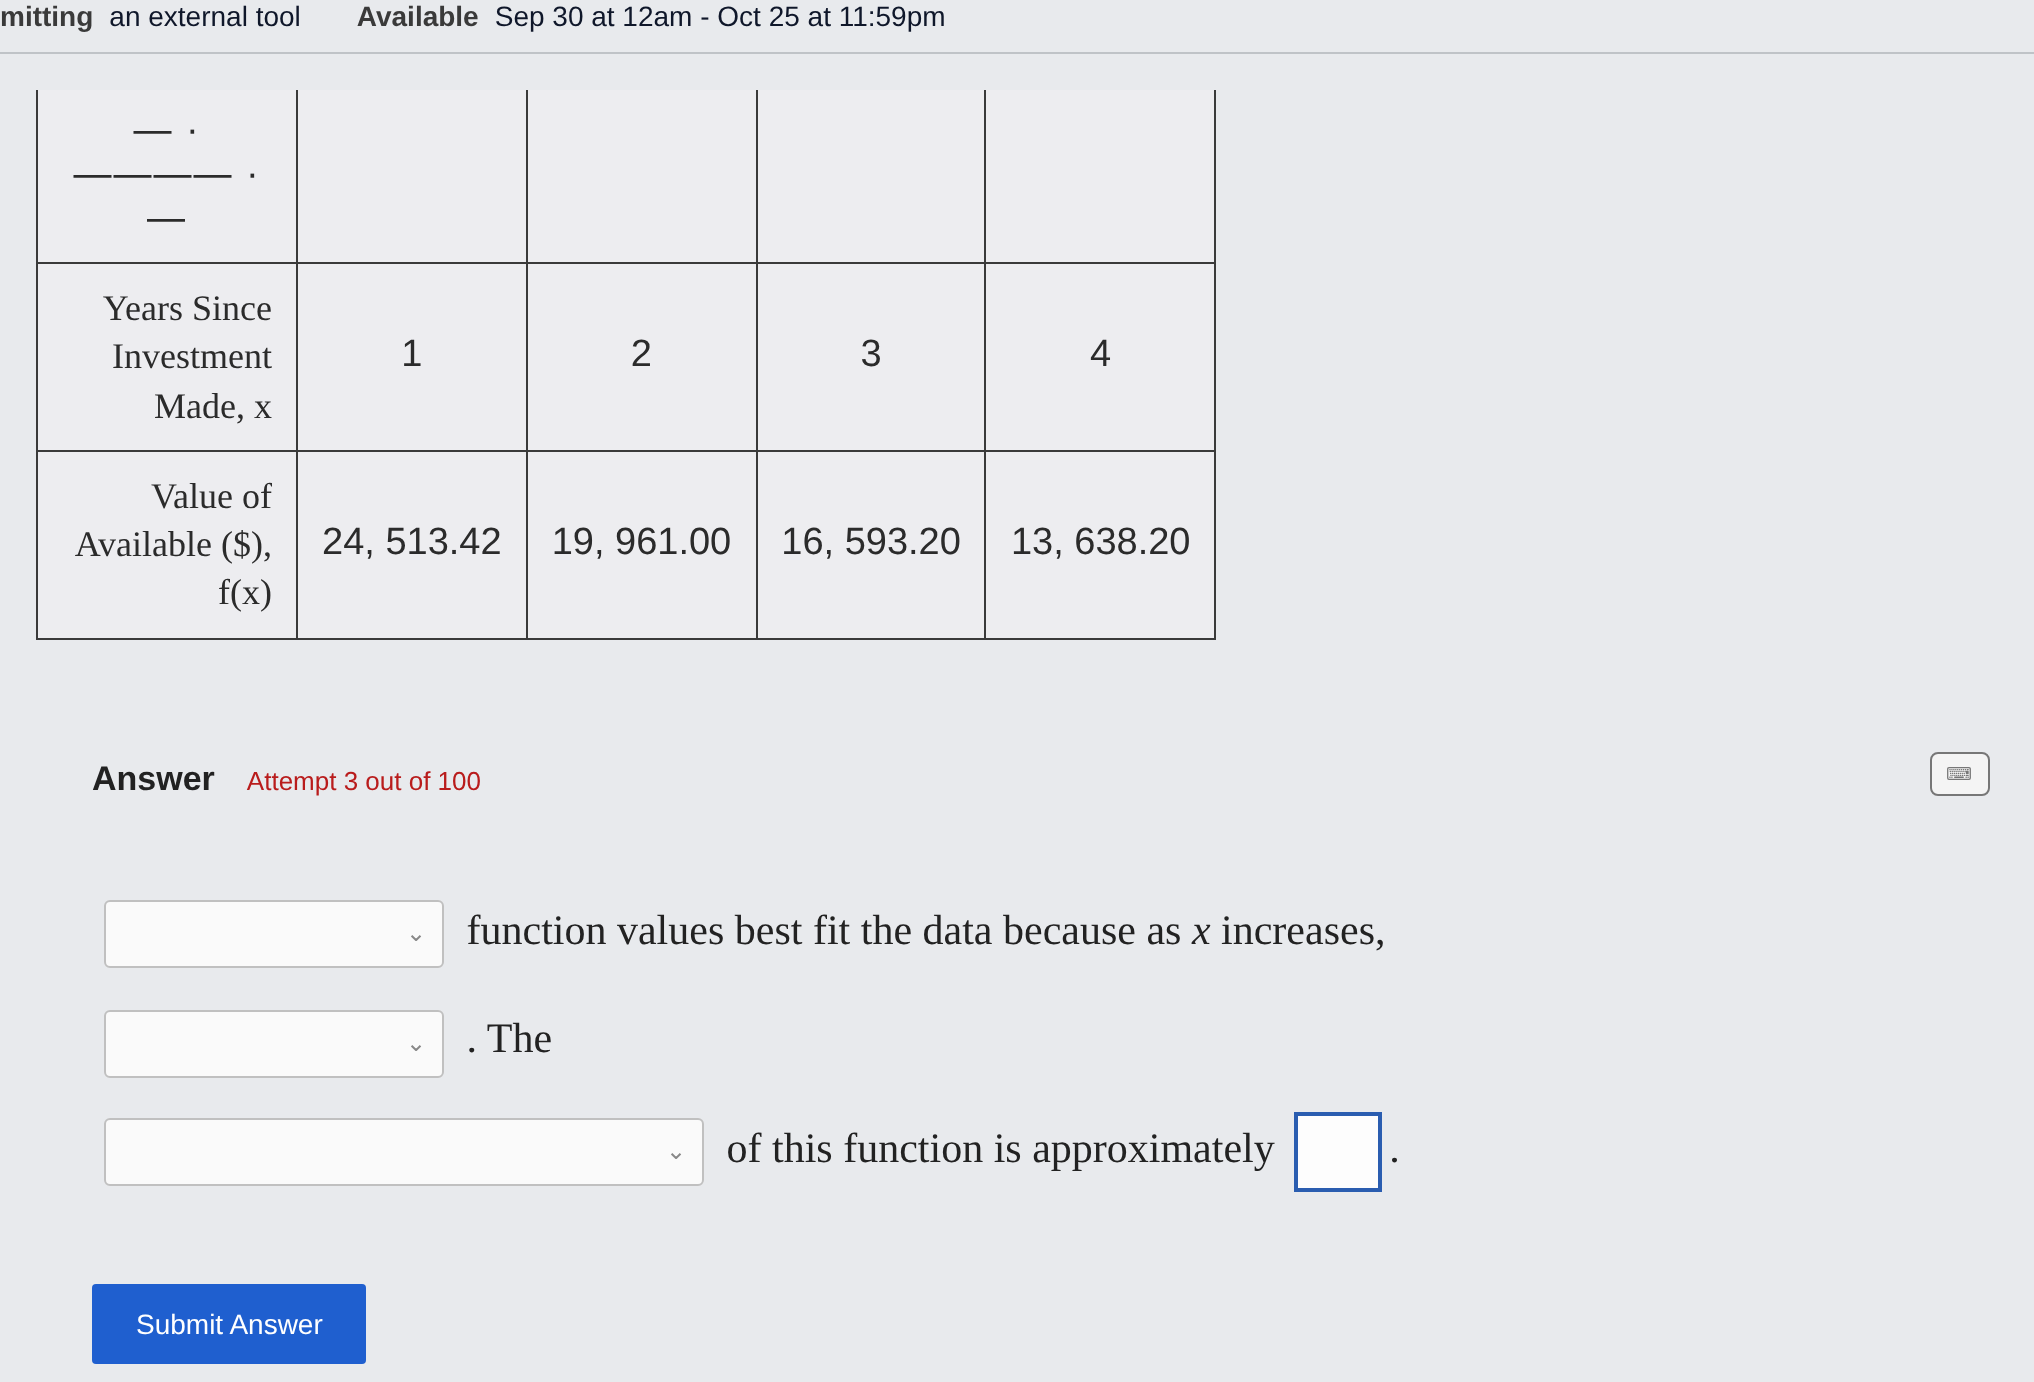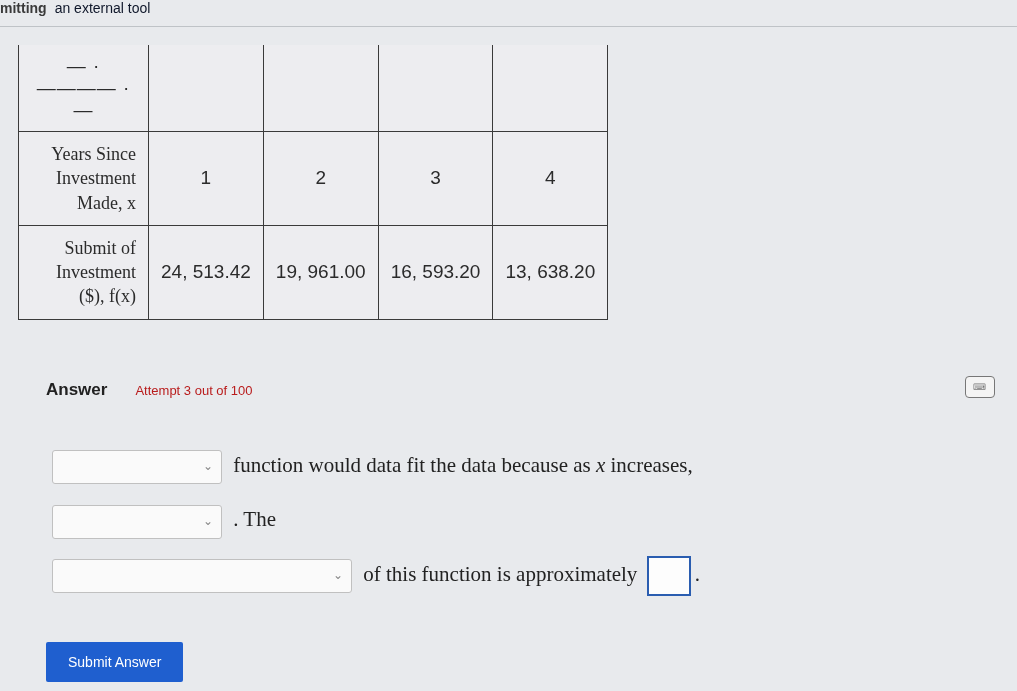--- a/index.html
+++ b/index.html
@@ -58,21 +58,21 @@
   }
 
   .answer-area {
     margin-top: 60px;
     padding: 0 28px;
     position: relative;
   }
   .answer-head {
     display: flex;
     align-items: baseline;
-    gap: 28px;
+    gap: 16px;
     margin-bottom: 38px;
   }
   .answer-head .aw {
     font-weight: 700;
     font-size: 17px;
     color: #222;
   }
   .answer-head .attempt {
     font-size: 13px;
     color: #b91c1c;
@@ -144,20 +144,24 @@
   }
 </style>
 </head>
 <body>
 
 <div class="top-info">
   <div class="row">
     <span class="label">mitting</span>
     <span class="val">an external tool</span>
   </div>
+  <div class="row">
+    <span class="label">Available</span>
+    <span class="val">Sep 30 at 12am - Oct 25 at 11:59pm</span>
+  </div>
 </div>
 
 <div class="content">
 
   <table class="data">
     <tbody>
         <tr>
       <td class="placeholder-top">— · ———— ·—</td>
       <td class="placeholder-top"></td>
       <td class="placeholder-top"></td>
@@ -165,42 +169,42 @@
       <td class="placeholder-top"></td>
     </tr>
     <tr>
       <td class="rowhead">Years Since Investment Made, x</td>
       <td>1</td>
       <td>2</td>
       <td>3</td>
       <td>4</td>
     </tr>
     <tr>
-      <td class="rowhead">Submit of Investment ($), f(x)</td>
+      <td class="rowhead">Value of Available ($), f(x)</td>
       <td>24, 513.42</td>
       <td>19, 961.00</td>
       <td>16, 593.20</td>
       <td>13, 638.20</td>
     </tr>
   </tbody>
     </table>
 
   <div class="answer-area">
     <div class="keyboard-icon">⌨</div>
     <div class="answer-head">
       <span class="aw">Answer</span>
       <span class="attempt">Attempt 3 out of 100</span>
     </div>
 
     <div class="sentence">
       <span class="dropdown">
         <span class="chev">⌄</span>
       </span>
       <span class="seg">
-        <span>function would data fit the data because as</span>
+        <span>function values best fit the data because as</span>
         <span class="mathvar">x</span>
         <span>increases,</span>
       </span>
       <br>
       <span class="dropdown small">
         <span class="chev">⌄</span>
       </span>
       <span class="seg">. The</span>
       <br>
       <span class="dropdown small" style="min-width:300px">

